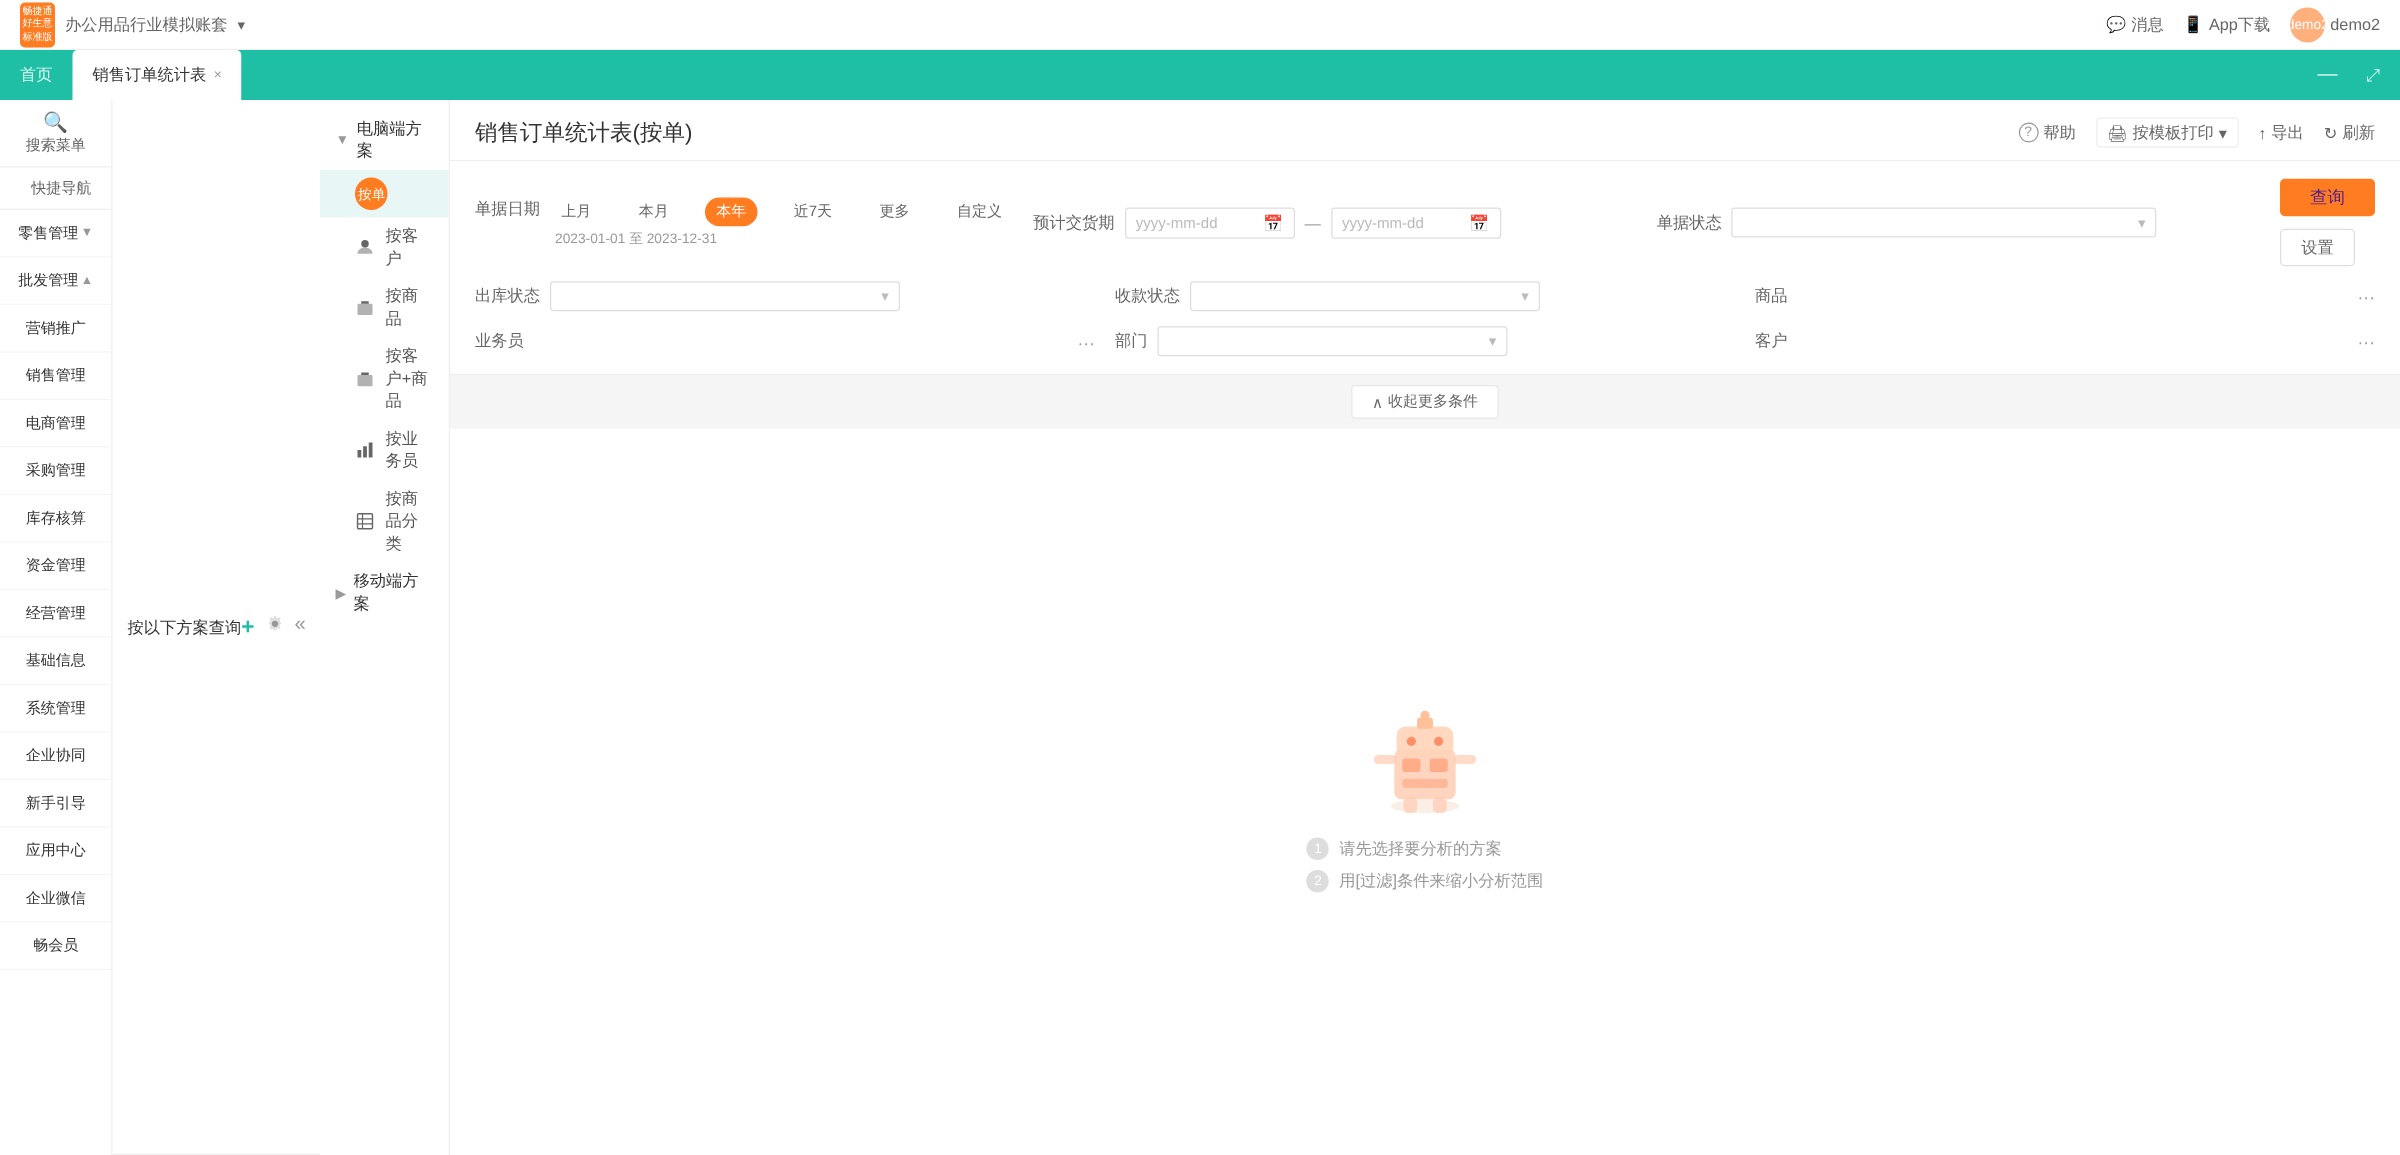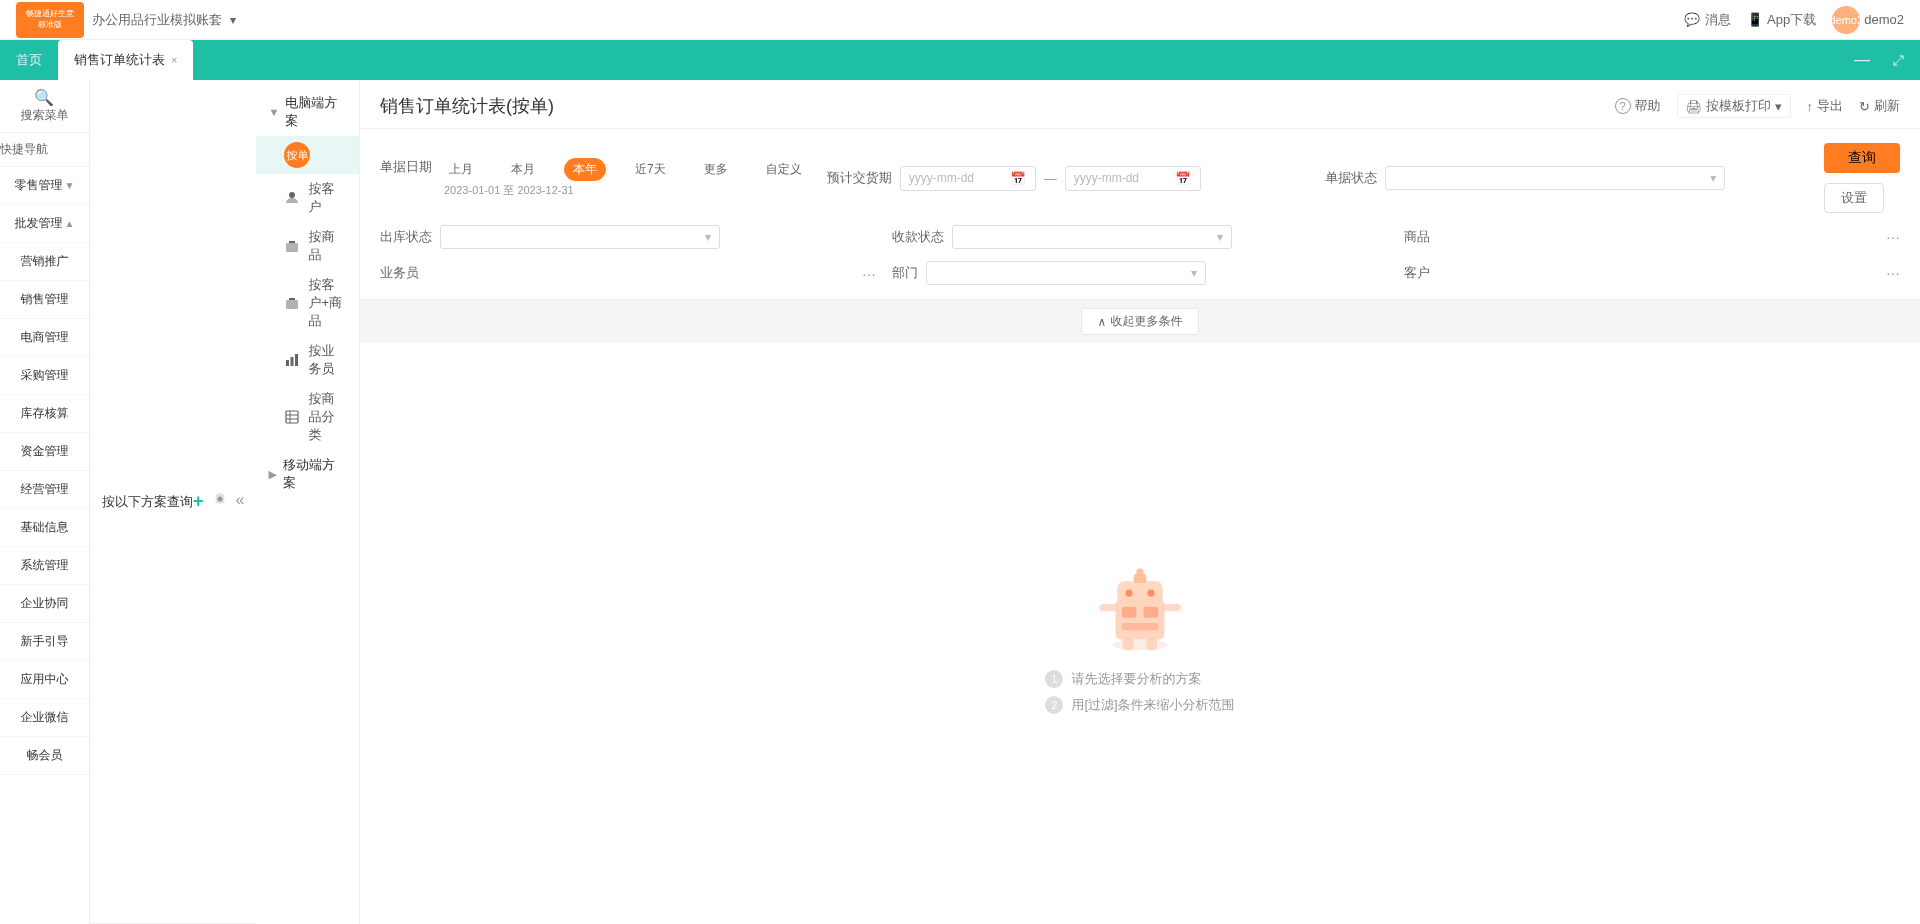--- a/index.html
+++ b/index.html
@@ -1,42 +1,42 @@
 <!DOCTYPE html>
 <html><head>
   <meta charset="utf-8">
   <style>
     * { box-sizing: border-box; margin: 0; padding: 0; }
     body { font-family: 'Microsoft YaHei', Arial, sans-serif; font-size: 13px; background: #f5f5f5; color: #333; height: 924px; overflow: hidden; display: flex; flex-direction: column; }
 
     
     .topbar { height: 40px; background: #fff; display: flex; align-items: center; justify-content: space-between; padding: 0 16px; border-bottom: 1px solid #eee; flex-shrink: 0; }
     .topbar-left { display: flex; align-items: center; gap: 8px; }
-    .logo-box { width: 68px; height: 36px; background: #ff7c21; border-radius: 4px; display: flex; align-items: center; justify-content: center; }
+    .logo-box { width: 28px; height: 36px; background: #ff7c21; border-radius: 4px; display: flex; align-items: center; justify-content: center; }
     .logo-text { color: #fff; font-size: 10px; text-align: center; line-height: 1.2; }
     .system-title { font-size: 13px; color: #666; }
     .topbar-dropdown { color: #666; font-size: 12px; cursor: pointer; display: flex; align-items: center; gap: 2px; }
     .topbar-right { display: flex; align-items: center; gap: 16px; }
     .topbar-icon-item { display: flex; align-items: center; gap: 4px; color: #666; font-size: 13px; cursor: pointer; }
 
     
     .nav-tabs { height: 40px; background: #1ebfa5; display: flex; align-items: center; padding: 0 0; flex-shrink: 0; position: relative; }
     .nav-tab { height: 40px; padding: 0 16px; display: flex; align-items: center; cursor: pointer; font-size: 13px; color: rgba(255,255,255,0.85); gap: 6px; }
     .nav-tab.active { background: #fff; color: #333; border-radius: 4px 4px 0 0; }
     .nav-tab-close { color: #999; font-size: 11px; cursor: pointer; }
     .nav-tab-expand { position: absolute; right: 60px; color: rgba(255,255,255,0.85); cursor: pointer; font-size: 16px; }
     .nav-tab-fullscreen { position: absolute; right: 20px; color: rgba(255,255,255,0.85); cursor: pointer; font-size: 16px; }
 
     
     .main-layout { display: flex; flex: 1; overflow: hidden; }
 
     
     .sidebar { width: 90px; background: #fff; border-right: 1px solid #eee; display: flex; flex-direction: column; flex-shrink: 0; overflow-y: auto; }
     .sidebar-search { padding: 8px 0; border-bottom: 1px solid #f0f0f0; text-align: center; font-size: 12px; color: #666; cursor: pointer; }
-    .sidebar-quicknav { padding: 8px 0; border-bottom: 1px solid #f0f0f0; text-align: left; font-size: 12px; color: #666; cursor: pointer; }
+    .sidebar-quicknav { padding: 8px 16px; border-bottom: 1px solid #f0f0f0; text-align: right; font-size: 12px; color: #666; cursor: pointer; }
     .sidebar-item { padding: 10px 0; text-align: center; font-size: 12px; color: #333; cursor: pointer; display: flex; flex-direction: column; align-items: center; gap: 3px; border-bottom: 1px solid #f5f5f5; }
     .sidebar-item.has-arrow { flex-direction: row; justify-content: center; gap: 2px; }
     .sidebar-arrow { font-size: 10px; color: #999; }
 
     
     .content { flex: 1; display: flex; overflow: hidden; }
 
     
     .left-panel { width: 270px; background: #fff; border-right: 1px solid #eee; flex-shrink: 0; display: flex; flex-direction: row; }
     .left-panel-header { padding: 10px 12px; display: flex; align-items: center; justify-content: space-between; border-bottom: 1px solid #f0f0f0; }
@@ -79,21 +79,21 @@
     .collapse-btn { display: inline-flex; align-items: center; gap: 4px; color: #666; font-size: 12px; cursor: pointer; padding: 4px 16px; background: #fff; border: 1px solid #e8e8e8; border-radius: 3px; }
 
     
     .empty-state { flex: 1; display: flex; flex-direction: column; align-items: center; justify-content: center; gap: 16px; background: #fff; margin: 0; }
     .empty-icon { width: 100px; height: 100px; }
     .empty-tips { display: flex; flex-direction: column; gap: 8px; }
     .empty-tip { display: flex; align-items: center; gap: 8px; font-size: 13px; color: #999; }
     .tip-num { width: 18px; height: 18px; border-radius: 50%; background: #ddd; color: #fff; font-size: 11px; display: flex; align-items: center; justify-content: center; flex-shrink: 0; }
 
     
-    .query-btn { background: #ff7c21; color: #000000; border: none; border-radius: 4px; padding: 6px 24px; font-size: 14px; cursor: pointer; }
+    .query-btn { background: #ff7c21; color: #4c1d95; border: none; border-radius: 4px; padding: 6px 24px; font-size: 14px; cursor: pointer; }
     .settings-btn { background: #fff; color: #666; border: 1px solid #ddd; border-radius: 4px; padding: 5px 16px; font-size: 13px; cursor: pointer; margin-top: 4px; }
 
     .btn-group { display: flex; flex-direction: column; gap: 6px; align-items: flex-start; }
 
     .calendar-icon { color: #ccc; font-size: 13px; cursor: pointer; }
 
     
     .template-print-btn { display: flex; align-items: center; gap: 4px; color: #666; font-size: 13px; cursor: pointer; border: 1px solid #eee; border-radius: 3px; padding: 2px 8px; }
     .export-btn { display: flex; align-items: center; gap: 4px; color: #666; font-size: 13px; cursor: pointer; }
     .refresh-btn { display: flex; align-items: center; gap: 4px; color: #666; font-size: 13px; cursor: pointer; }

